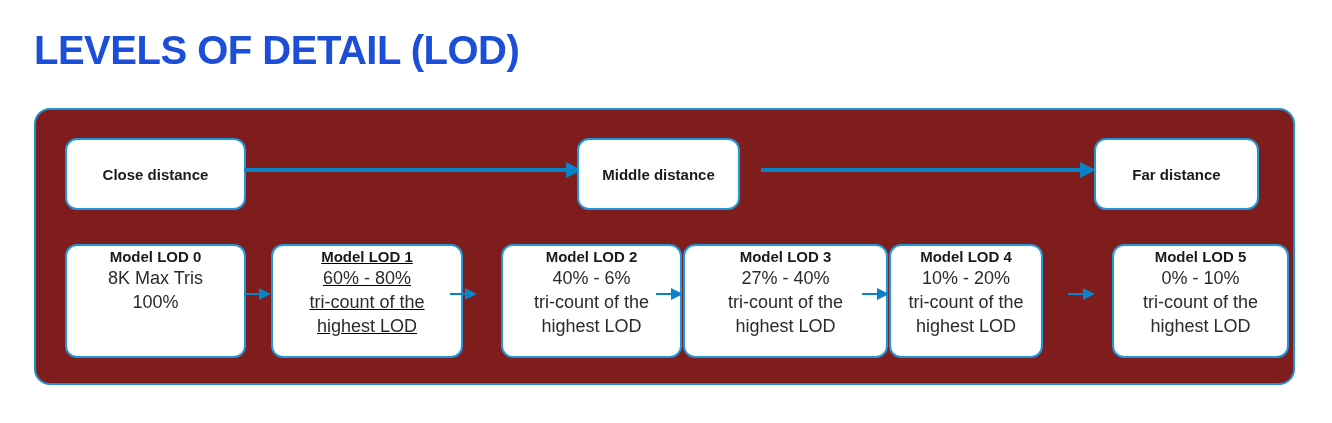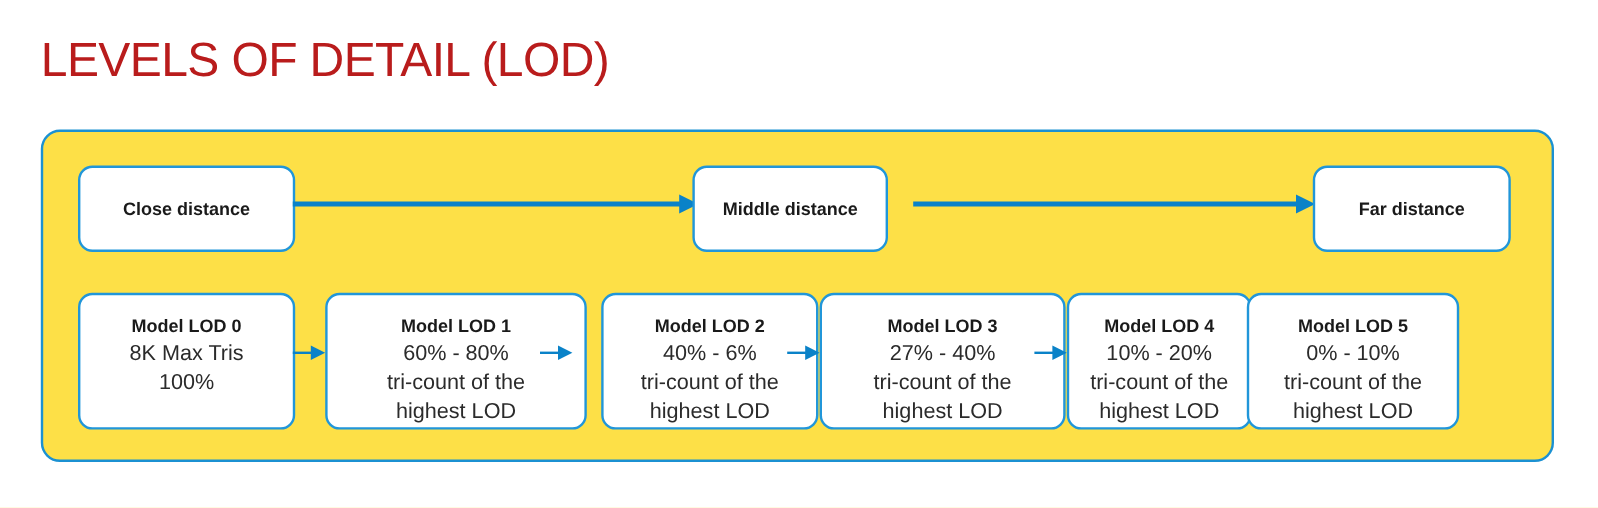--- a/index.html
+++ b/index.html
@@ -14,36 +14,36 @@
     position: relative;
     overflow: hidden;
   }
 
   
   #page-title {
     position: absolute;
     left: 34px;
     top: 30px;
     font-size: 40px;
-    font-weight: normal;
+    font-weight: bold;
     letter-spacing: -0.5px;
-    color: #b91c1c;
+    color: #1d4ed8;
     white-space: nowrap;
     line-height: 1;
   }
 
   
   #diagram-panel {
     position: absolute;
     left: 34px;
     top: 108px;
     width: 1261px;
     height: 277px;
     box-sizing: border-box;
-    background: #fde047;
+    background: #7f1d1d;
     border: 2px solid #1b91d2;
     border-radius: 16px;
   }
 
   
   .node {
     position: absolute;
     box-sizing: border-box;
     background: #ffffff;
     border: 2px solid #2196d9;
@@ -67,40 +67,40 @@
   }
 
   #node-close-distance  { left: 29px;   width: 181px; }
   #node-middle-distance { left: 541px;  width: 163px; }
   #node-far-distance    { left: 1058px; width: 165px; }
 
   
   .lod-node {
     top: 134px;
     height: 114px;
-    padding-top: 18px;
+    padding-top: 2px;
   }
   .lod-node .node-title {
     font-size: 15px;
     font-weight: bold;
     color: #1a1a1a;
     line-height: 1.25;
   }
   .lod-node .node-line {
     font-size: 18px;
     color: #2b2b2b;
     line-height: 1.33;
   }
 
   #node-lod-0 { left: 29px;   width: 181px; }
-  #node-lod-1 { left: 235px;  width: 218px; }
+  #node-lod-1 { left: 235px;  width: 192px; text-decoration: underline; }
   #node-lod-2 { left: 441px;  width: 181px; margin-left: 24px; }
   #node-lod-3 { left: 647px;  width: 205px; }
   #node-lod-4 { left: 853px;  width: 154px; }
-  #node-lod-5 { left: 1003px; width: 177px; }
+  #node-lod-5 { left: 1076px; width: 177px; }
 
   
   .connector {
     position: absolute;
     display: block;
     overflow: visible;
   }
   
   #arrow-close-to-middle  { left: 208px; top: 52px; }
   #arrow-middle-to-far    { left: 725px; top: 52px; }

